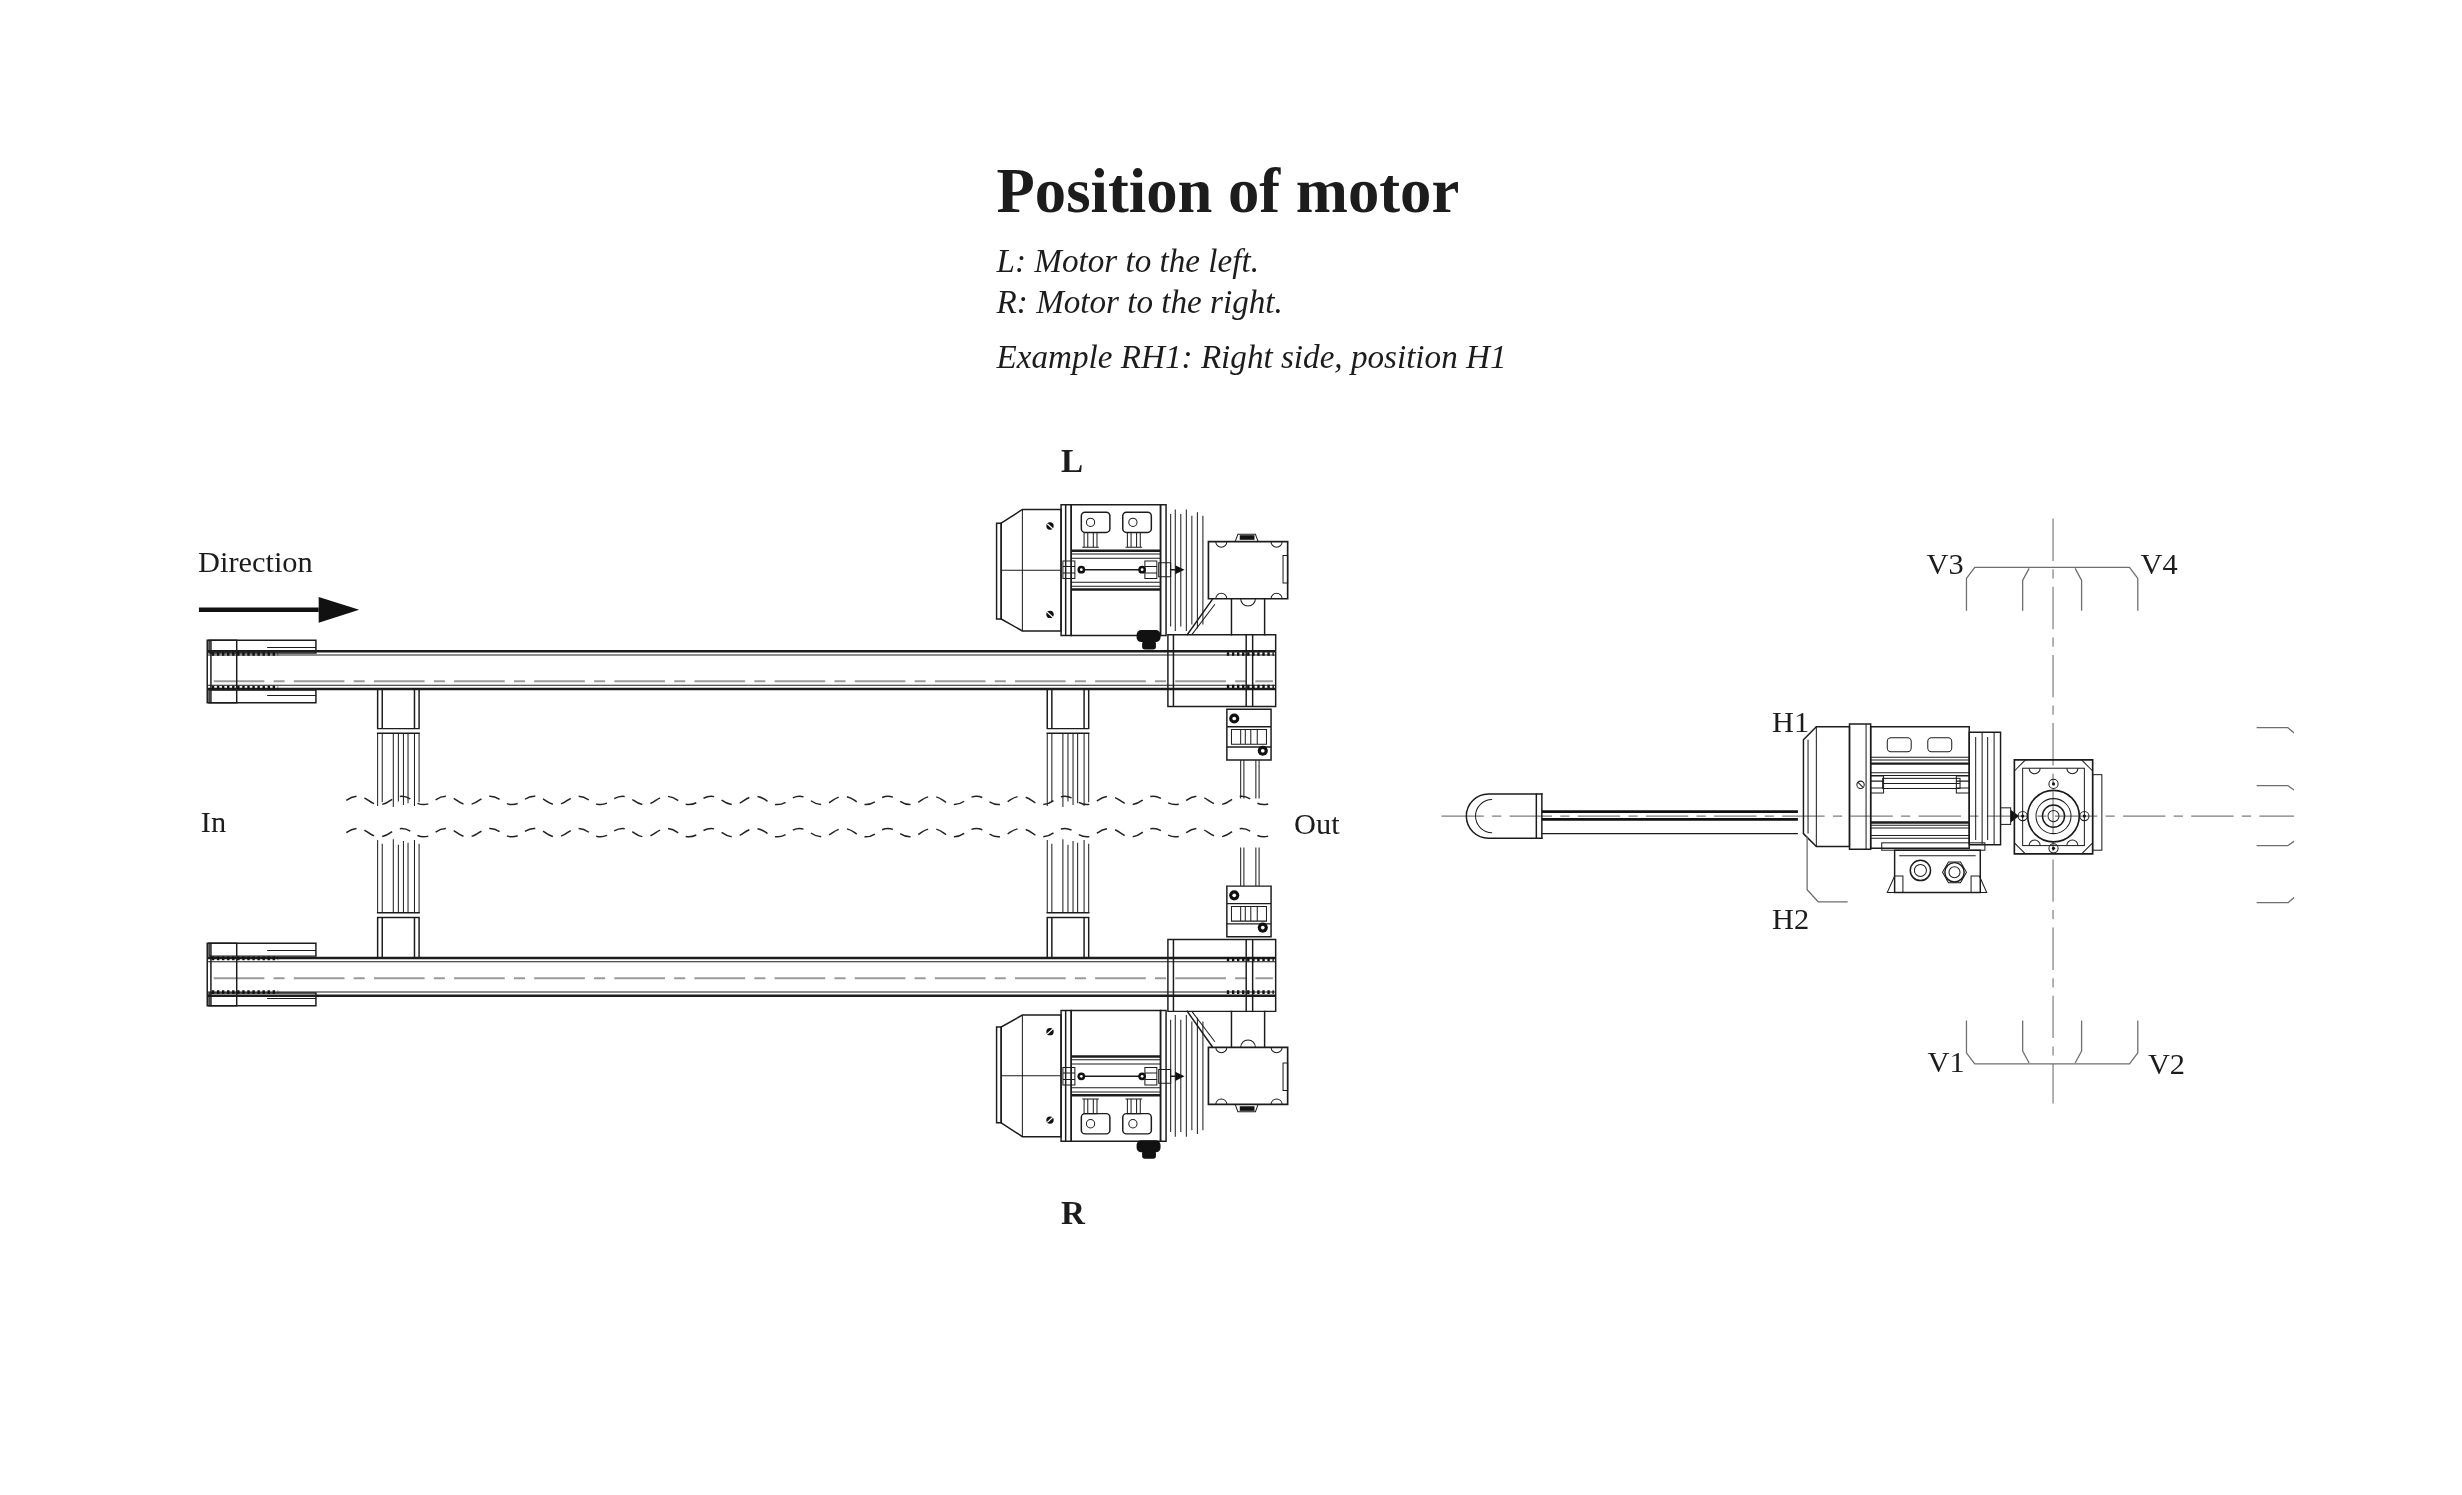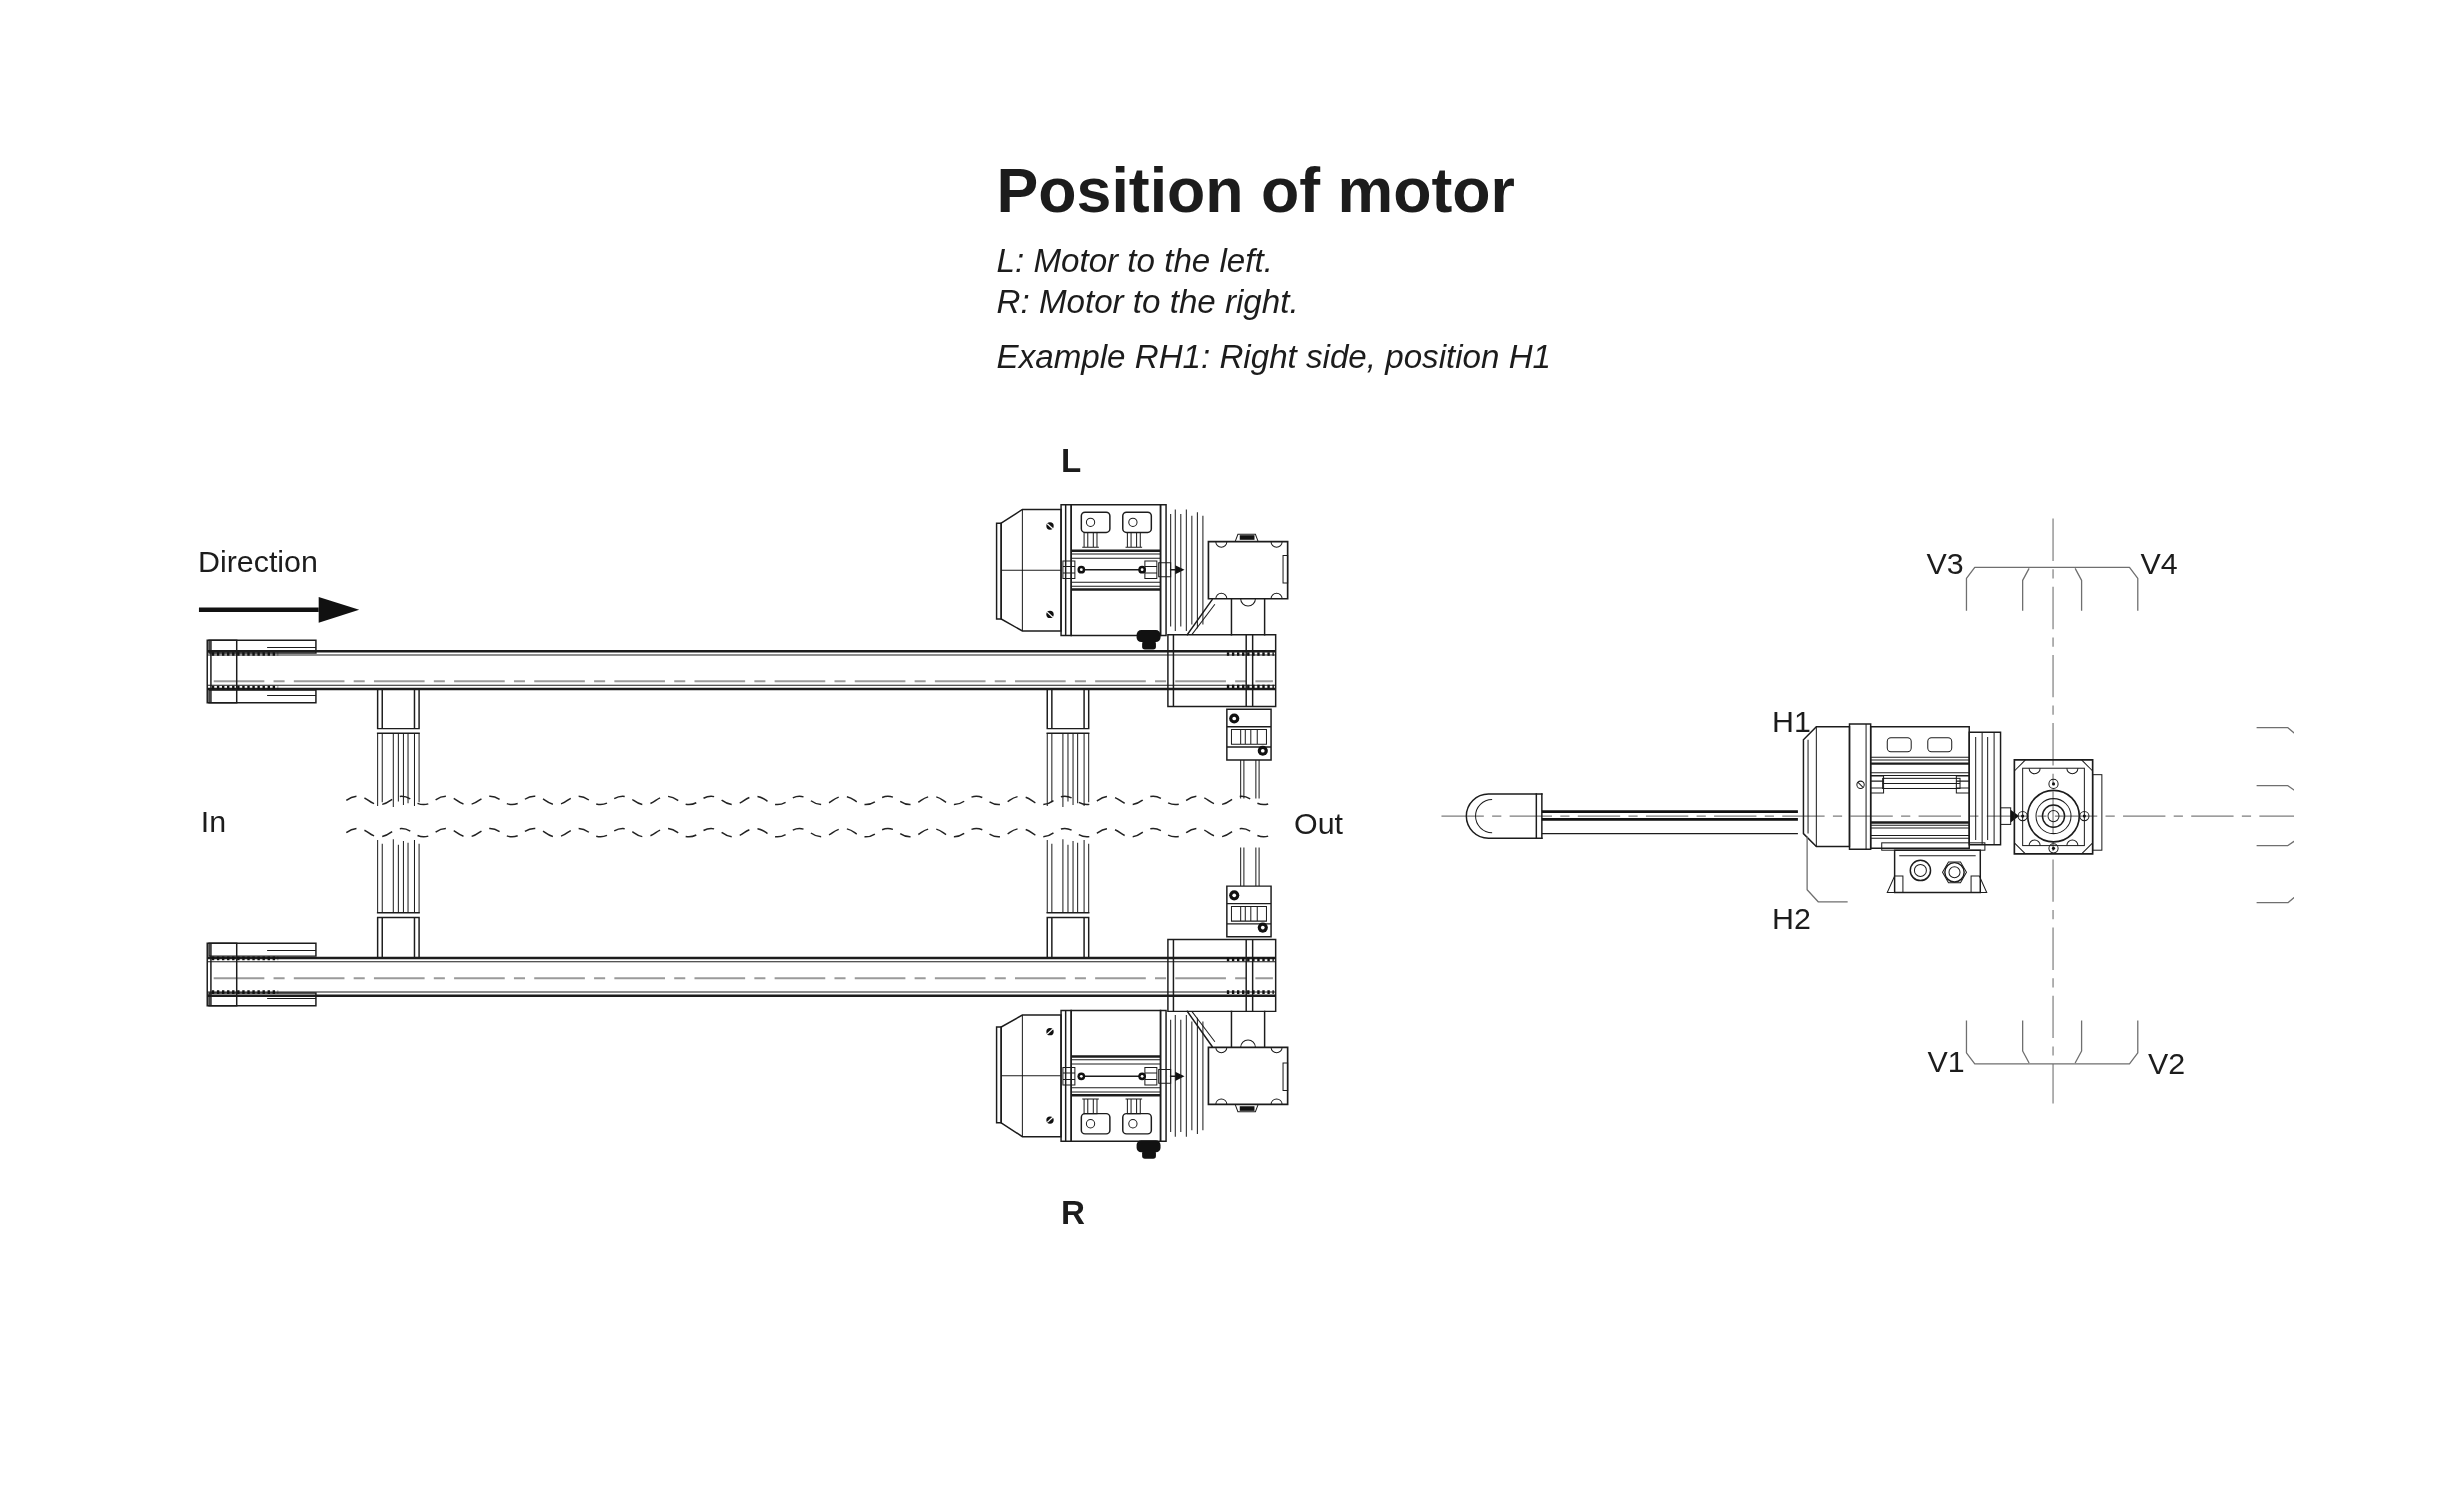--- a/index.html
+++ b/index.html
@@ -1,17 +1,17 @@
 <!DOCTYPE html>
 <html style="font-size:14.7px"><head>
 <meta charset="utf-8">
 <style>
   html,body{margin:0;padding:0;background:#ffffff;}
   .page{position:relative;width:2294px;height:1495px;background:#ffffff;overflow:hidden;
-        font-family:Liberation Sans, sans-serif;}
+        font-family:Liberation Serif, serif;}
   svg{position:absolute;left:0;top:0;}
   .ln  {stroke:#1c1c1c;fill:none;stroke-width:1.6;stroke-linecap:square;}
   .ln1 {stroke:#1c1c1c;fill:none;stroke-width:1.1;}
   .ln2 {stroke:#1c1c1c;fill:none;stroke-width:2.7;}
   .lnr {stroke:#1c1c1c;fill:none;stroke-width:1.8;}
   .knurl{stroke:#111111;fill:none;stroke-width:4;stroke-dasharray:2.6 2.9;}
   .cl  {stroke:#9a9a9a;fill:none;stroke-width:2.2;stroke-dasharray:55 10 12 10;}
   .clv {stroke:#7d7d7d;fill:none;stroke-width:1.3;stroke-dasharray:46 9 10 9;}
   .ph  {stroke:#6f6f6f;fill:none;stroke-width:1.4;stroke-linejoin:round;}
   .wavy{stroke:#222222;fill:none;stroke-width:1.6;stroke-dasharray:12 9;}

